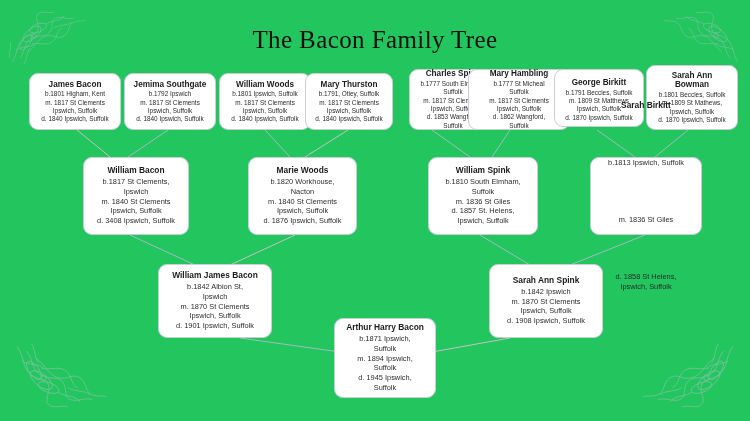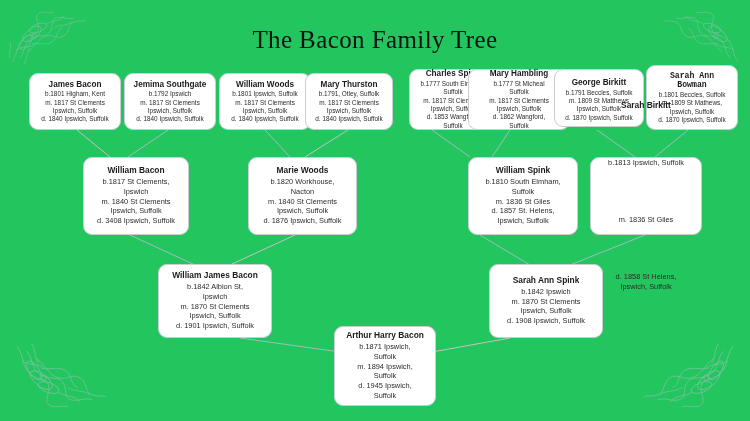--- a/index.html
+++ b/index.html
@@ -224,21 +224,21 @@
 
   <div class="node gen1" style="left:554px; top:69px; width:90px; height:58px;justify-content:flex-end;">
     <div class="nm">George Birkitt</div>
     <div class="ln">b.1791 Beccles, Suffolk</div>
     <div class="ln">m. 1809 St Matthews
 Ipswich, Suffolk</div>
     <div class="ln">d. 1870 Ipswich, Suffolk</div>
   </div>
 
   <div class="node gen1" style="left:646px; top:65px; width:92px; height:65px;">
-    <div class="nm" style="white-space:pre-line;font-family:Liberation Mono, monospace;">Sarah Ann
+    <div class="nm" style="white-space:pre-line;">Sarah Ann
 Bowman</div>
     <div class="ln">b.1801 Beccles, Suffolk</div>
     <div class="ln">m. 1809 St Mathews,
 Ipswich, Suffolk</div>
     <div class="ln">d. 1870 Ipswich, Suffolk</div>
   </div>
 
   <div class="node gen2" style="left:83px; top:157px; width:106px; height:78px;">
     <div class="nm">William Bacon</div>
     <div class="ln">b.1817 St Clements,
@@ -250,21 +250,21 @@
 
   <div class="node gen2" style="left:248px; top:157px; width:109px; height:78px;">
     <div class="nm">Marie Woods</div>
     <div class="ln">b.1820 Workhouse,
 Nacton</div>
     <div class="ln">m. 1840 St Clements
 Ipswich, Suffolk</div>
     <div class="ln">d. 1876 Ipswich, Suffolk</div>
   </div>
 
-  <div class="node gen2" style="left:428px; top:157px; width:110px; height:78px;margin-left:40px;">
+  <div class="node gen2" style="left:428px; top:157px; width:110px; height:78px;">
     <div class="nm">William Spink</div>
     <div class="ln">b.1810 South Elmham,
 Suffolk</div>
     <div class="ln">m. 1836 St Giles</div>
     <div class="ln">d. 1857 St. Helens,
 Ipswich, Suffolk</div>
   </div>
 
   <div class="node gen2" style="left:590px; top:157px; width:112px; height:78px;gap:47px;">
     <div class="nm">Sarah Birkitt</div>
@@ -284,21 +284,21 @@
   </div>
 
   <div class="node gen3" style="left:489px; top:264px; width:114px; height:74px;">
     <div class="nm">Sarah Ann Spink</div>
     <div class="ln">b.1842  Ipswich</div>
     <div class="ln">m. 1870  St Clements
 Ipswich, Suffolk</div>
     <div class="ln">d. 1908  Ipswich, Suffolk</div>
   </div>
 
-  <div class="node gen4" style="left:334px; top:318px; width:102px; height:80px;margin-top:8px;">
+  <div class="node gen4" style="left:334px; top:318px; width:102px; height:80px;">
     <div class="nm">Arthur Harry Bacon</div>
     <div class="ln">b.1871 Ipswich,
 Suffolk</div>
     <div class="ln">m. 1894 Ipswich,
 Suffolk</div>
     <div class="ln">d. 1945 Ipswich,
 Suffolk</div>
   </div>
 
 </div>

